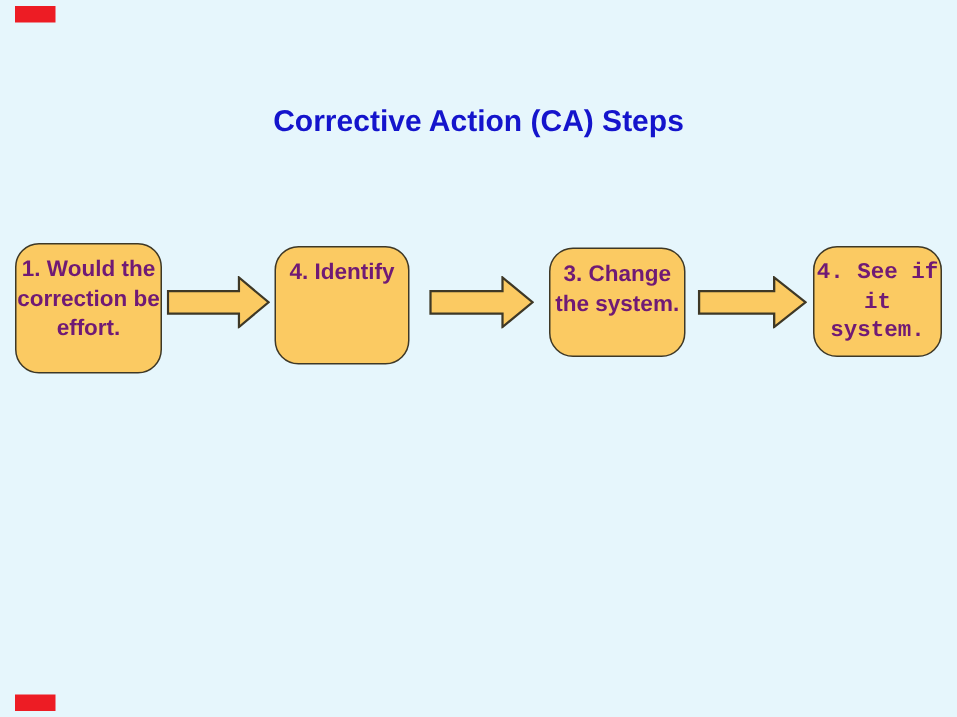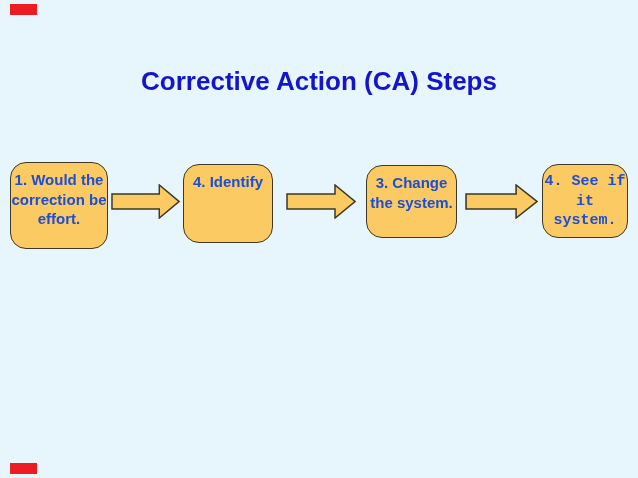--- a/index.html
+++ b/index.html
@@ -15,32 +15,32 @@
     left:10px;width:27px;height:11px;
     background:#ED1C24;
   }
   .red-mark.top{top:4px;}
   .red-mark.bottom{top:463px;}
   .title{
     position:absolute;
     left:0;right:0;top:67px;
     margin:0;
     text-align:center;
-    font-size:26px;
+    font-size:20px;
     line-height:28px;
     font-weight:bold;
     color:#1414CC;
   }
   .step-box{
     position:absolute;
     box-sizing:border-box;
     background:#FBCA62;
     border:1.5px solid #3E3826;
     border-radius:16px;
-    color:#1d4ed8;
+    color:#701a75;
     font-size:15px;
     font-weight:bold;
     line-height:19.5px;
     text-align:center;
     padding-top:7px;
   }
   .box1{left:10px;top:162px;width:98px;height:87px;}
   .box2{left:183px;top:164px;width:90px;height:79px;}
   .box3{left:366px;top:165px;width:91px;height:73px;}
   .box4{left:542px;top:164px;width:86px;height:74px;font-family:Liberation Mono, monospace;}

